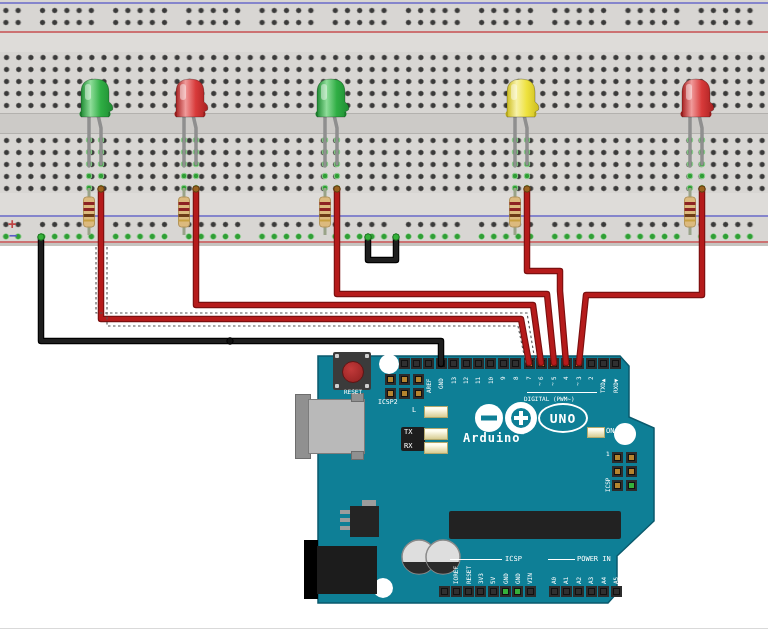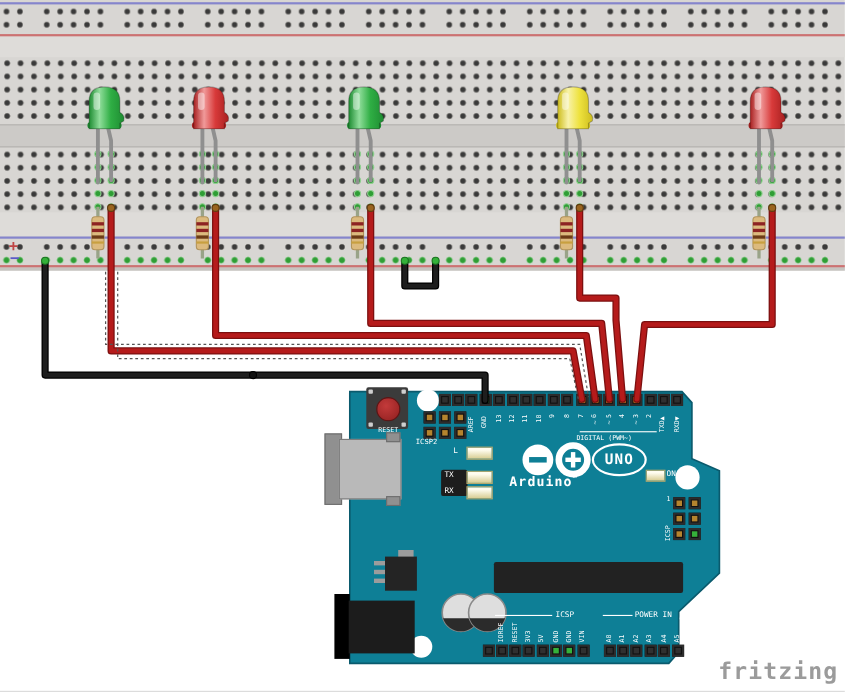--- a/index.html
+++ b/index.html
@@ -493,15 +493,14 @@
       <circle cx="196" cy="189" r="3.2" fill="#9a641f" stroke="#5f3c10" stroke-width="1"></circle>
       <circle cx="337" cy="189" r="3.2" fill="#9a641f" stroke="#5f3c10" stroke-width="1"></circle>
       <circle cx="527" cy="189" r="3.2" fill="#9a641f" stroke="#5f3c10" stroke-width="1"></circle>
       <circle cx="702" cy="189" r="3.2" fill="#9a641f" stroke="#5f3c10" stroke-width="1"></circle>
       <circle cx="41" cy="237" r="3.2" fill="#35b13a" stroke="#1d7a22" stroke-width="1"></circle>
       <circle cx="368" cy="237" r="3.2" fill="#35b13a" stroke="#1d7a22" stroke-width="1"></circle>
       <circle cx="396" cy="237" r="3.2" fill="#35b13a" stroke="#1d7a22" stroke-width="1"></circle>
       <circle cx="230" cy="341" r="3.2" fill="#111111" stroke="#000000" stroke-width="1"></circle>
     </svg>
 
-  <div id="fritzing-label">fritzing</div>
   <div id="bottom-line"></div>
 </div>
 
 </body></html>

